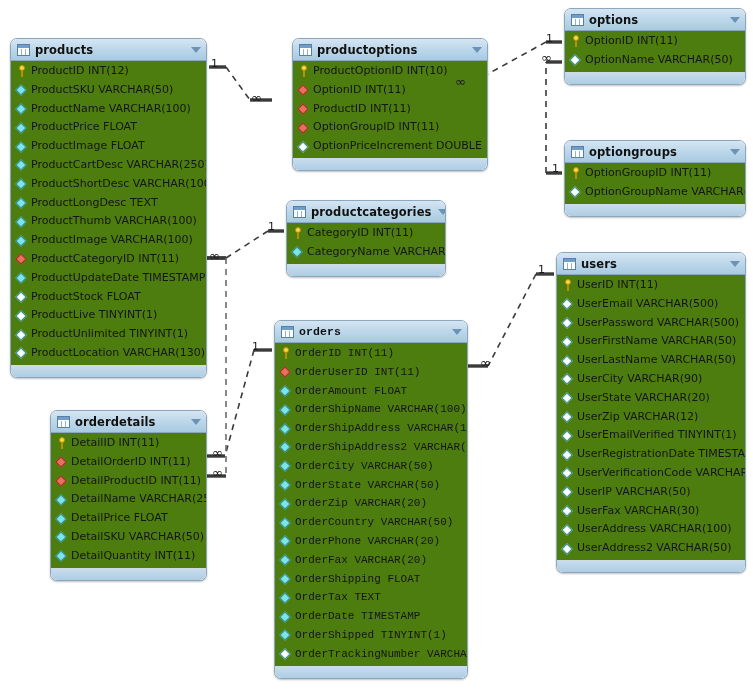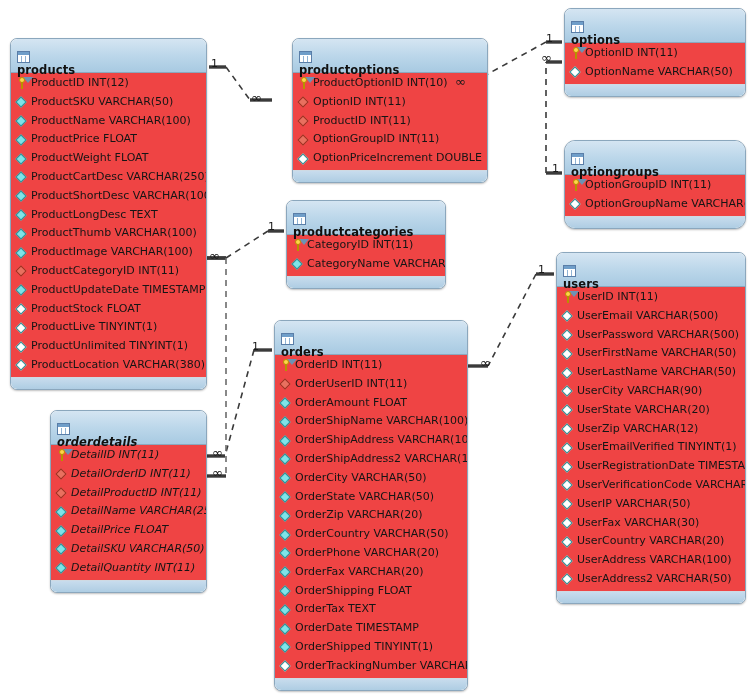--- a/index.html
+++ b/index.html
@@ -18,25 +18,25 @@
     position:absolute;
     background:#ffffff;
     border:1px solid #8ba7bd;
     border-radius:7px;
     box-sizing:border-box;
     box-shadow:0 1px 2px rgba(0,0,0,.25);
     overflow:hidden;
   }
   .tbl-hd{
     height:21px;
-    display:flex;
-    padding:12px 5px 0 6px;
+    display:flex;align-items:center;
+    padding:0 5px 0 6px;
     background:linear-gradient(to bottom,#d5e5f2 0%,#bcd7ea 50%,#a8cae2 100%);
     border-bottom:1px solid #8ba7bd;
-    border-top-left-radius:6px;border-top-right-radius:6px;flex-direction:column;
+    border-top-left-radius:6px;border-top-right-radius:6px;
   }
   .tbl-ico{
     width:13px;height:12px;flex:none;margin-right:5px;
     background:#ffffff;
     border:1px solid #5a7ea8;
     box-sizing:border-box;
     position:relative;
     display:block;
   }
   .tbl-ico::before{
@@ -53,21 +53,21 @@
     white-space:nowrap;letter-spacing:.1px;
     flex:1 1 auto;
   }
   .caret{
     width:0;height:0;flex:none;margin-left:6px;
     border-left:5px solid transparent;
     border-right:5px solid transparent;
     border-top:6px solid #6d93b4;
   }
   .tbl-body{
-    background:#ef4444;
+    background:#4d7c0f;
     padding:1px 0 2px 0;
   }
   .fld{
     height:18.8px;
     display:flex;align-items:center;
     padding-left:5px;
     font-size:11px;color:#151515;
     white-space:nowrap;
   }
   .fld-txt{line-height:18.8px;}
@@ -188,21 +188,21 @@
           <div class="fld">
             <span class="g dia cyan"></span>
             <span class="fld-txt">ProductName VARCHAR(100)</span>
           </div>
           <div class="fld">
             <span class="g dia cyan"></span>
             <span class="fld-txt">ProductPrice FLOAT</span>
           </div>
           <div class="fld">
             <span class="g dia cyan"></span>
-            <span class="fld-txt">ProductWeight FLOAT</span>
+            <span class="fld-txt">ProductImage FLOAT</span>
           </div>
           <div class="fld">
             <span class="g dia cyan"></span>
             <span class="fld-txt">ProductCartDesc VARCHAR(250)</span>
           </div>
           <div class="fld">
             <span class="g dia cyan"></span>
             <span class="fld-txt">ProductShortDesc VARCHAR(1000)</span>
           </div>
           <div class="fld">
@@ -232,21 +232,21 @@
           <div class="fld">
             <span class="g dia hollow"></span>
             <span class="fld-txt">ProductLive TINYINT(1)</span>
           </div>
           <div class="fld">
             <span class="g dia hollow"></span>
             <span class="fld-txt">ProductUnlimited TINYINT(1)</span>
           </div>
           <div class="fld">
             <span class="g dia hollow"></span>
-            <span class="fld-txt">ProductLocation VARCHAR(380)</span>
+            <span class="fld-txt">ProductLocation VARCHAR(130)</span>
           </div>
         </div>
         <div class="tbl-ft"></div>
       </div>
       <div class="tbl" style="left: 292px; top: 38px; width: 196px;">
         <div class="tbl-hd">
           <span class="tbl-ico"></span>
           <span class="tbl-name">productoptions</span>
           <span class="caret"></span>
         </div>
@@ -285,21 +285,21 @@
             <span class="g key"></span>
             <span class="fld-txt">OptionID INT(11)</span>
           </div>
           <div class="fld">
             <span class="g dia hollow"></span>
             <span class="fld-txt">OptionName VARCHAR(50)</span>
           </div>
         </div>
         <div class="tbl-ft"></div>
       </div>
-      <div class="tbl" style="left: 564px; top: 140px; width: 182px; border-radius: 11px;">
+      <div class="tbl" style="left: 564px; top: 140px; width: 182px;">
         <div class="tbl-hd">
           <span class="tbl-ico"></span>
           <span class="tbl-name">optiongroups</span>
           <span class="caret"></span>
         </div>
         <div class="tbl-body">
           <div class="fld">
             <span class="g key"></span>
             <span class="fld-txt">OptionGroupID INT(11)</span>
           </div>
@@ -382,34 +382,30 @@
           <div class="fld">
             <span class="g dia hollow"></span>
             <span class="fld-txt">UserIP VARCHAR(50)</span>
           </div>
           <div class="fld">
             <span class="g dia hollow"></span>
             <span class="fld-txt">UserFax VARCHAR(30)</span>
           </div>
           <div class="fld">
             <span class="g dia hollow"></span>
-            <span class="fld-txt">UserCountry VARCHAR(20)</span>
-          </div>
-          <div class="fld">
-            <span class="g dia hollow"></span>
             <span class="fld-txt">UserAddress VARCHAR(100)</span>
           </div>
           <div class="fld">
             <span class="g dia hollow"></span>
             <span class="fld-txt">UserAddress2 VARCHAR(50)</span>
           </div>
         </div>
         <div class="tbl-ft"></div>
       </div>
-      <div class="tbl" style="left: 274px; top: 320px; width: 194px;">
+      <div class="tbl" style="left: 274px; top: 320px; width: 194px; font-family: Liberation Mono, monospace;">
         <div class="tbl-hd">
           <span class="tbl-ico"></span>
           <span class="tbl-name">orders</span>
           <span class="caret"></span>
         </div>
         <div class="tbl-body">
           <div class="fld">
             <span class="g key"></span>
             <span class="fld-txt">OrderID INT(11)</span>
           </div>
@@ -473,21 +469,21 @@
             <span class="g dia cyan"></span>
             <span class="fld-txt">OrderShipped TINYINT(1)</span>
           </div>
           <div class="fld">
             <span class="g dia hollow"></span>
             <span class="fld-txt">OrderTrackingNumber VARCHAR(80)</span>
           </div>
         </div>
         <div class="tbl-ft"></div>
       </div>
-      <div class="tbl" style="left: 50px; top: 410px; width: 157px; font-style: italic;">
+      <div class="tbl" style="left: 50px; top: 410px; width: 157px;">
         <div class="tbl-hd">
           <span class="tbl-ico"></span>
           <span class="tbl-name">orderdetails</span>
           <span class="caret"></span>
         </div>
         <div class="tbl-body">
           <div class="fld">
             <span class="g key"></span>
             <span class="fld-txt">DetailID INT(11)</span>
           </div>

